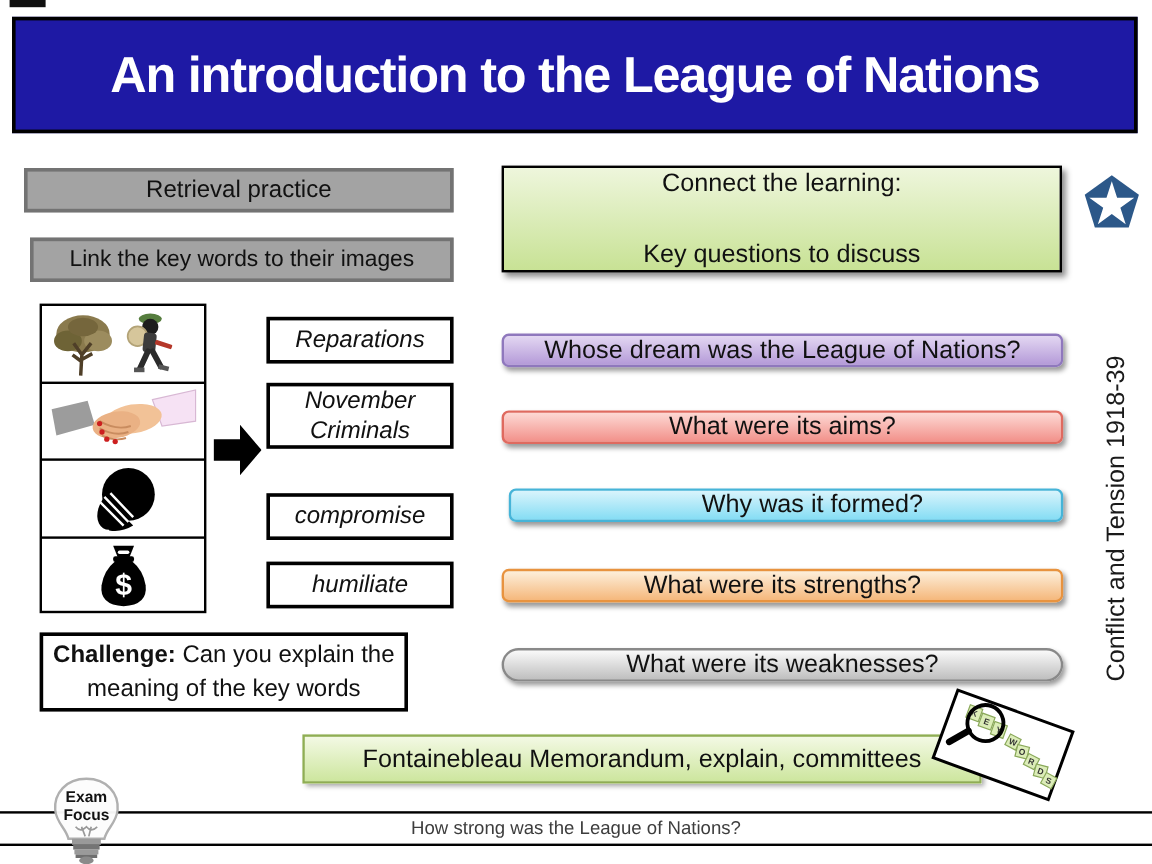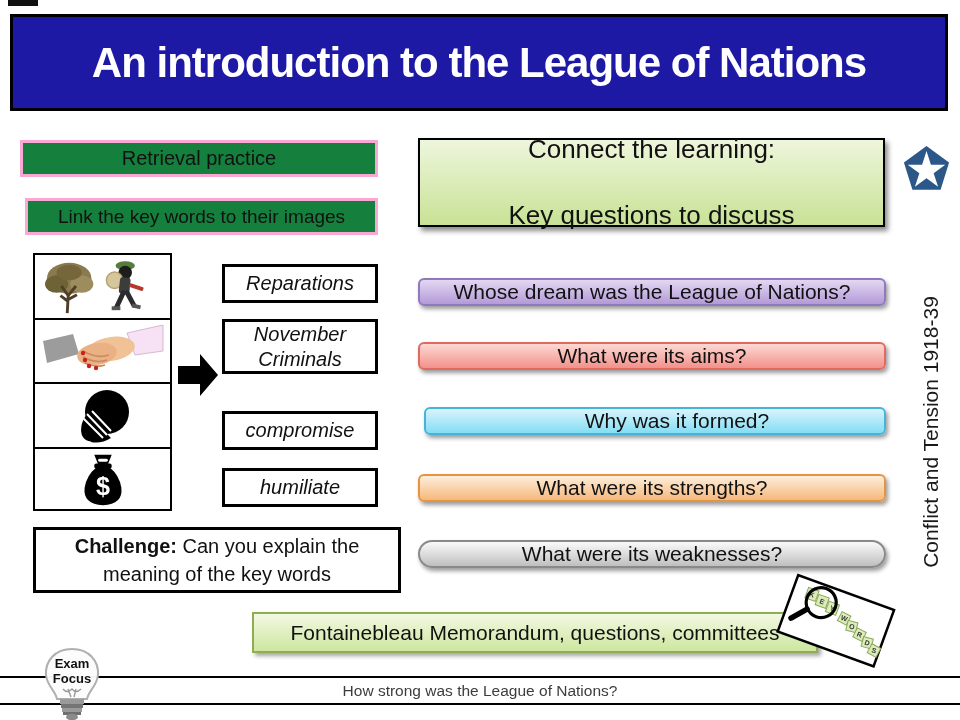--- a/index.html
+++ b/index.html
@@ -6,45 +6,45 @@
   .slide{position:relative;width:960px;height:720px;background:#ffffff;overflow:hidden;
          font-family:"Liberation Sans", sans-serif;color:#111;}
   .abs{position:absolute;box-sizing:border-box;}
 
   .top-mark{left:8px;top:0;width:30px;height:6px;background:#101010;}
 
   .title-banner{left:10px;top:14px;width:938px;height:97px;background:#1e19a4;
     border:3px solid #000;display:flex;align-items:center;justify-content:center;}
   .title-banner span{color:#ffffff;font-size:42px;font-weight:800;letter-spacing:-1px;}
 
-  .outline-box{border:3px solid #f9a8d4;background:#15803d;display:flex;align-items:center;
+  .outline-box{border:3px solid #737373;background:#a3a3a3;display:flex;align-items:center;
     justify-content:center;text-align:center;}
   .retrieval-box{left:20px;top:140px;width:358px;height:37px;font-size:20px;}
   .link-box{left:25px;top:198px;width:353px;height:37px;font-size:19px;}
 
   .image-grid{left:33px;top:253px;width:139px;height:258px;border:2px solid #000;background:#fff;}
   .image-cell{height:62.5px;border-bottom:2px solid #000;display:flex;align-items:center;justify-content:center;}
   .image-cell:last-child{border-bottom:none;}
 
   .block-arrow{left:178px;top:352px;width:40px;height:46px;}
 
   .kw-box{left:222px;width:156px;border:3px solid #000;background:#fff;display:flex;
     align-items:center;justify-content:center;text-align:center;font-size:20px;line-height:1.25;font-style:italic;}
   .kw-0{top:264px;height:39px;}
   .kw-1{top:319px;height:55px;}
   .kw-2{top:411px;height:39px;}
   .kw-3{top:468px;height:39px;}
 
-  .challenge-box{left:33px;top:527px;width:368px;height:66px;border:3px solid #000;background:#fff;
+  .challenge-box{left:33px;top:527px;width:307px;height:66px;border:3px solid #000;background:#fff;
     display:flex;align-items:center;justify-content:center;text-align:center;font-size:20px;line-height:1.4;padding:2px 8px;}
 
   .connect-box{left:418px;top:138px;width:467px;height:89px;border:2px solid #000;
     background:linear-gradient(#eef6dc,#c8e295);box-shadow:3px 4px 5px rgba(0,0,0,.45);
     display:flex;flex-direction:column;align-items:center;justify-content:center;
-    text-align:center;font-size:26px;line-height:1.35;gap:31px;}
+    text-align:center;font-size:21px;line-height:1.35;gap:31px;}
 
   .pentastar{left:903px;top:145px;width:47px;height:47px;}
 
   .qbox{height:28px;border:2px solid #888;border-radius:6px;box-shadow:2px 3px 4px rgba(0,0,0,.4);
     display:flex;align-items:center;justify-content:center;text-align:center;font-size:21px;color:#111;margin-top:27px;}
   .q-0{left:418px;top:251px;width:468px;}
   .q-1{left:418px;top:315px;width:468px;}
   .q-2{left:424px;top:380px;width:462px;padding-left:44px;}
   .q-3{left:418px;top:447px;width:468px;}
   .q-4{left:418px;top:513px;width:468px;}
@@ -175,21 +175,21 @@
     <span>Why was it formed?</span>
   </div>
   <div class="abs qbox q-3" style="background: linear-gradient(rgb(253, 239, 219), rgb(245, 184, 124)); border-color: rgb(232, 147, 63);">
     <span>What were its strengths?</span>
   </div>
   <div class="abs qbox q-4" style="background: linear-gradient(rgb(250, 250, 250), rgb(191, 191, 191)); border-color: rgb(137, 137, 137); border-radius: 18px;">
     <span>What were its weaknesses?</span>
   </div>
 
   <div class="abs fontainebleau-box">
-    <span>Fontainebleau Memorandum, questions, committees</span>
+    <span>Fontainebleau Memorandum, explain, committees</span>
   </div>
 
   <svg class="abs keywords-card" viewBox="0 0 132 102">
     <g transform="rotate(20 62 50)">
       <rect x="13" y="20" width="102" height="60" fill="#fff" stroke="#000" stroke-width="2.5"></rect>
       <g font-family="Liberation Sans, sans-serif" font-size="7" font-weight="bold" fill="#333" text-anchor="middle">
         <rect x="27" y="28" width="11" height="11" fill="#dcedb8" stroke="#8aa85a" stroke-width="1"></rect>
         <text x="32.5" y="36">K</text>
         <rect x="39" y="31" width="11" height="11" fill="#dcedb8" stroke="#8aa85a" stroke-width="1"></rect>
         <text x="44.5" y="39">E</text>

